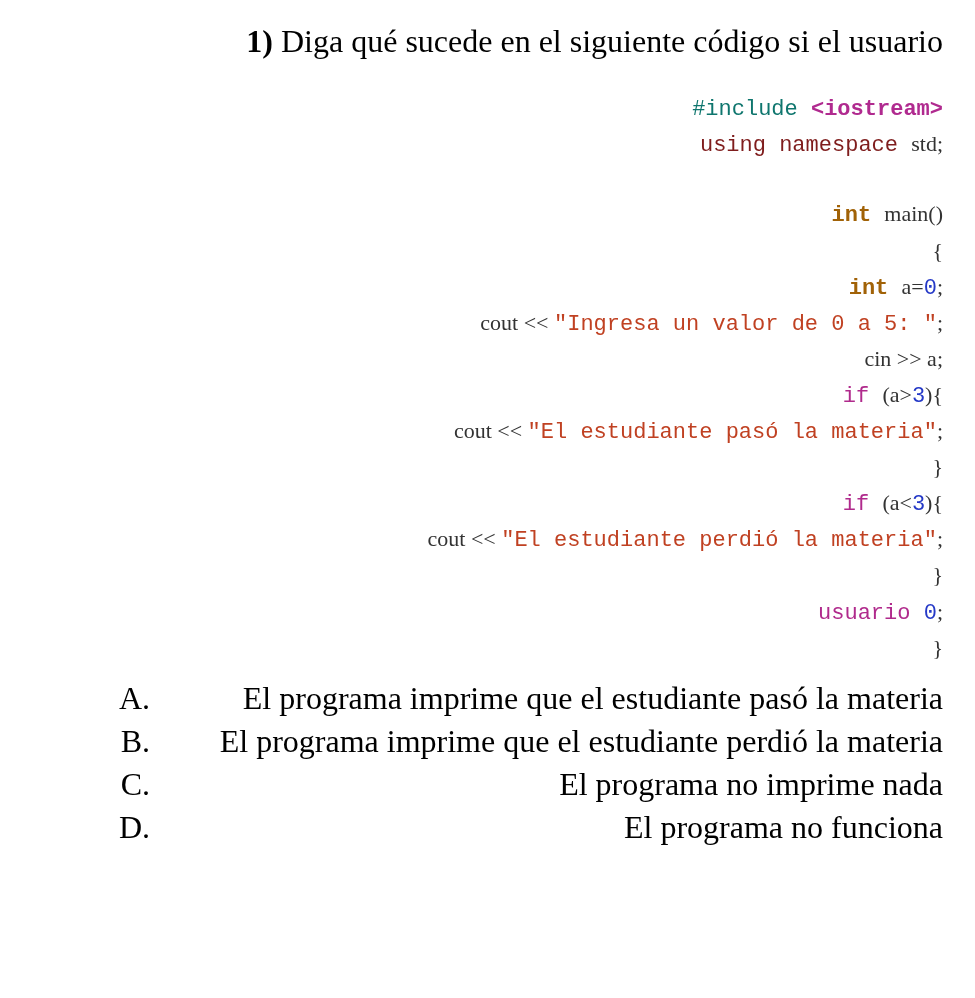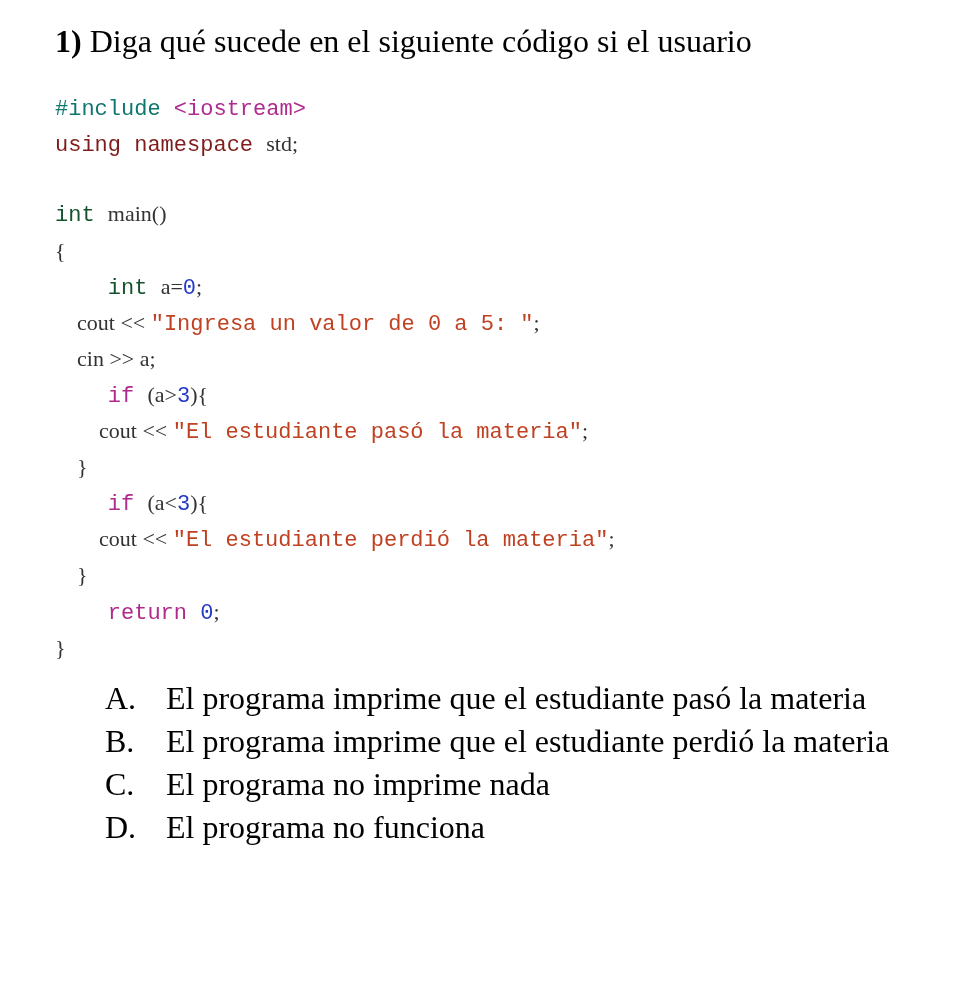--- a/index.html
+++ b/index.html
@@ -6,21 +6,22 @@
     margin: 0;
     padding: 0;
     background: #ffffff;
     font-family: "Times New Roman", Times, serif;
     color: #000000;
   }
   .page {
     width: 975px;
     min-height: 998px;
     box-sizing: border-box;
-    padding: 20px 40px 30px 55px;
+    padding: 20px 32px 30px 55px;
+    text-align: right;
   }
   .question {
     font-size: 32px;
     line-height: 1.35;
     margin: 0 0 30px 0;
   }
   .question .number {
     font-weight: bold;
   }
   .question .indent-line {
@@ -29,24 +30,24 @@
   }
   .code-block {
     font-family: Menlo, Consolas, "Courier New", monospace;
     font-size: 22px;
     line-height: 1.55;
     white-space: pre;
     color: #333;
     margin-bottom: 10px;
   }
   .kw-preproc   { color: #0f766e; }
-  .kw-include-hdr { color: #b02a8f; }
+  .kw-include-hdr { color: #b02a8f; font-weight: bold; }
   .kw-using     { color: #7f1d1d; }
   .kw-ident     { color: #333333; font-family: Liberation Serif, serif; }
-  .kw-type      { color: #14532d; }
+  .kw-type      { color: #a16207; font-weight: bold; }
   .kw-num       { color: #2539c7; }
   .kw-str       { color: #c04122; }
   .kw-if        { color: #b02a8c; }
   .kw-return    { color: #b02a8c; }
   .answers {
     font-size: 32px;
     line-height: 1.35;
     padding-left: 50px;
   }
   .answer-row {
@@ -79,21 +80,21 @@
 <span class="kw-ident">{</span>
 <span class="kw-type">    int </span><span class="kw-ident">a=</span><span class="kw-num">0</span><span class="kw-ident">;</span>
 <span class="kw-ident">    cout &lt;&lt; </span><span class="kw-str">"Ingresa un valor de 0 a 5: "</span><span class="kw-ident">;</span>
 <span class="kw-ident">    cin &gt;&gt; a;</span>
 <span class="kw-if">    if </span><span class="kw-ident">(a&gt;</span><span class="kw-num">3</span><span class="kw-ident">){</span>
 <span class="kw-ident">        cout &lt;&lt; </span><span class="kw-str">"El estudiante pasó la materia"</span><span class="kw-ident">;</span>
 <span class="kw-ident">    }</span>
 <span class="kw-if">    if </span><span class="kw-ident">(a&lt;</span><span class="kw-num">3</span><span class="kw-ident">){</span>
 <span class="kw-ident">        cout &lt;&lt; </span><span class="kw-str">"El estudiante perdió la materia"</span><span class="kw-ident">;</span>
 <span class="kw-ident">    }</span>
-<span class="kw-return">    return </span><span class="kw-num">0</span><span class="kw-ident">;</span>
+<span class="kw-return">    usuario </span><span class="kw-num">0</span><span class="kw-ident">;</span>
 <span class="kw-ident">}</span></div>
 
   <div class="answers">
     <div class="answer-row">
       <span class="answer-letter">A.</span>
       <span class="answer-text">El programa imprime que el estudiante pasó la materia</span>
     </div>
     <div class="answer-row">
       <span class="answer-letter">B.</span>
       <span class="answer-text">El programa imprime que el estudiante perdió la materia</span>

